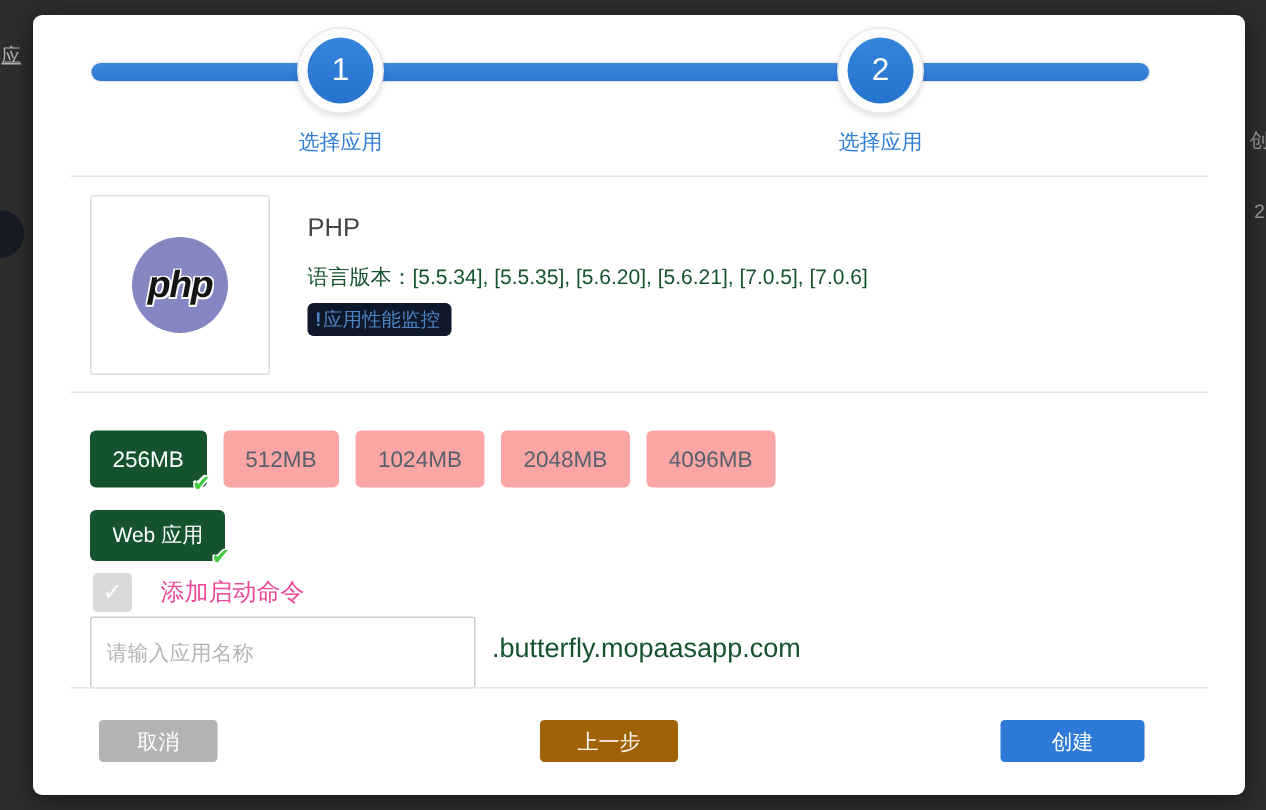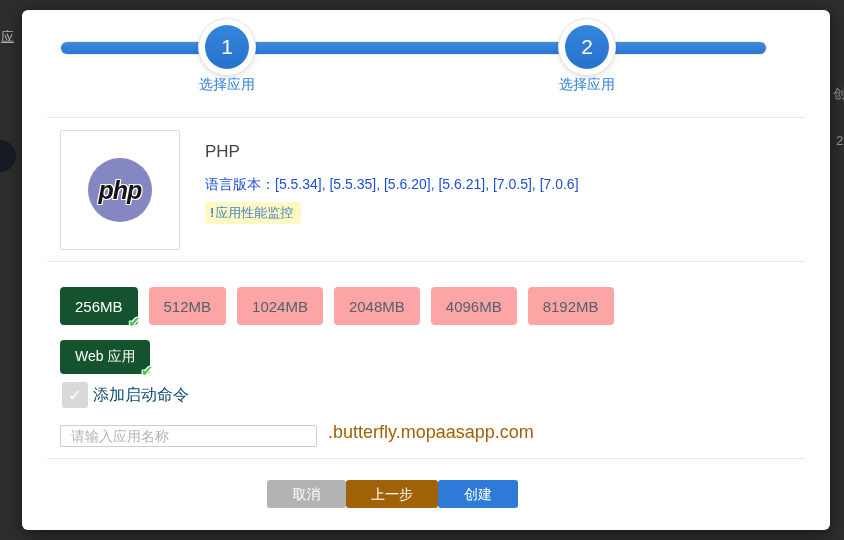--- a/index.html
+++ b/index.html
@@ -36,44 +36,44 @@
     width: 58px; height: 58px; margin: 0 auto; border-radius: 50%;
     background: #fdfdfd; border: 1px solid #e8e8e8;
     box-shadow: 0 2px 4px rgba(0,0,0,0.12);
     display: flex; align-items: center; justify-content: center;
   }
   .circle {
     width: 44px; height: 44px; border-radius: 50%;
     background: linear-gradient(#3585dc, #2673cd);
     color: #fff; font-size: 21px; line-height: 44px; text-align: center;
   }
-  .step-label { margin-top: 0; color: #2e7ed6; font-size: 14px; }
+  .step-label { margin-top: 10px; color: #2e7ed6; font-size: 14px; }
   .divider {
     position: absolute; left: 25px; right: 25px; height: 0;
     border-top: 1px solid #e7e7e7;
   }
   .div-1 { top: 107px; } .div-2 { top: 251px; } .div-3 { top: 448px; }
   
   .app-card {
     position: absolute; left: 38px; top: 120px; width: 120px; height: 120px;
     border: 1px solid #dcdcdc; border-radius: 2px; background: #fff;
     display: flex; align-items: center; justify-content: center;
   }
   .php-logo {
     width: 64px; height: 64px; border-radius: 50%; background: #8487c1;
     display: flex; align-items: center; justify-content: center;
     color: #141414; font-size: 25px; font-weight: bold; font-style: italic;
     letter-spacing: -1px;
     text-shadow: -1px -1px 0 #fff, 1px -1px 0 #fff, -1px 1px 0 #fff, 1px 1px 0 #fff;
   }
   .app-title { position: absolute; left: 183px; top: 132px; font-size: 17px; color: #444; }
-  .app-versions { position: absolute; left: 183px; top: 166px; font-size: 14px; color: #1d4ed8; }
+  .app-versions { position: absolute; left: 183px; top: 166px; font-size: 14px; color: #14532d; }
   .app-badge {
     position: absolute; left: 183px; top: 192px; height: 22px; line-height: 22px;
-    background: #fef9c3; color: #4d84c4; font-size: 13px;
+    background: #0f172a; color: #4d84c4; font-size: 13px;
     border-radius: 4px; padding: 0 8px 0 5px;
   }
   .app-badge .excl { font-weight: bold; margin-right: 1px; }
   
   .opt-row { position: absolute; left: 38px; display: flex; gap: 11px; }
   .mem-row { top: 277px; }
   .type-row { top: 330px; }
   .opt-btn {
     position: relative; border: none; border-radius: 4px; cursor: pointer;
     background: #fca5a5; color: #57616d; font-size: 15px; padding: 0 15px;
@@ -87,45 +87,45 @@
     color: #3ecb3e; font-size: 15px; font-weight: bold;
     text-shadow: -1px -1px 0 #fff, 1px -1px 0 #fff, -1px 1px 0 #fff, 1px 1px 0 #fff;
   }
   
   .chk-row { position: absolute; left: 40px; top: 372px; display: flex; align-items: center; }
   .chk-box {
     width: 26px; height: 26px; border-radius: 3px; background: #d9d9d9;
     color: #fff; font-size: 16px; font-weight: bold;
     display: flex; align-items: center; justify-content: center;
   }
-  .chk-label { margin-left: 5px; color: #0c4a6e; font-size: 16px; }
+  .chk-label { margin-left: 19px; color: #ec4899; font-size: 16px; }
   
   .name-input {
-    position: absolute; left: 38px; top: 415px; width: 257px; height: 22px;
+    position: absolute; left: 38px; top: 401px; width: 257px; height: 48px;
     border: 1px solid #cccccc; border-radius: 2px; padding: 0 10px;
     font-size: 14px; color: #333; outline: none;
     font-family: "Liberation Sans", "DejaVu Sans", sans-serif;
   }
   .name-input::placeholder { color: #b4b4b4; }
   .domain-suffix {
-    position: absolute; left: 306px; top: 412px; font-size: 18px; color: #a16207;
+    position: absolute; left: 306px; top: 412px; font-size: 18px; color: #14532d;
   }
   
   .footer {
     position: absolute; left: 0; right: 0; top: 470px;
-    display: flex; justify-content: center; padding-right: 67px;
+    display: flex; justify-content: space-between; padding-right: 67px; padding-left: 44px;
   }
   .btn {
     height: 28px; line-height: 28px; border: none; border-radius: 3px;
     color: #fff; font-size: 14px; cursor: pointer; text-align: center;
     font-family: "Liberation Sans", "DejaVu Sans", sans-serif;
   }
   .btn-cancel { background: #b3b3b3; width: 79px; }
   .btn-prev { background: #a16207; width: 92px; }
-  .btn-create { background: #2d7ad9; width: 80px; }
+  .btn-create { background: #2d7ad9; width: 96px; }
 </style>
 </head>
 <body>
 
 <div>
 
   <span class="frag frag-underline" style="left:1px; top:28px;">应</span>
   <span class="frag-circle"></span>
   <span class="frag" style="left:833px; top:85px;">创</span>
   <span class="frag" style="left:836px; top:133px;">2</span>
@@ -160,21 +160,20 @@
     <div class="app-badge"><span class="excl">!</span><span>应用性能监控</span></div>
 
     <div class="divider div-2"></div>
 
     <div class="opt-row mem-row">
       <button class="opt-btn selected"><span>256MB</span><span class="check-badge">✔</span></button>
       <button class="opt-btn"><span>512MB</span></button>
       <button class="opt-btn"><span>1024MB</span></button>
       <button class="opt-btn"><span>2048MB</span></button>
       <button class="opt-btn"><span>4096MB</span></button>
-      <button class="opt-btn"><span>8192MB</span></button>
     </div>
 
     <div class="opt-row type-row">
       <button class="opt-btn selected"><span>Web 应用</span><span class="check-badge">✔</span></button>
     </div>
 
     <div class="chk-row">
       <div class="chk-box">
           <span>✓</span>
         </div>

